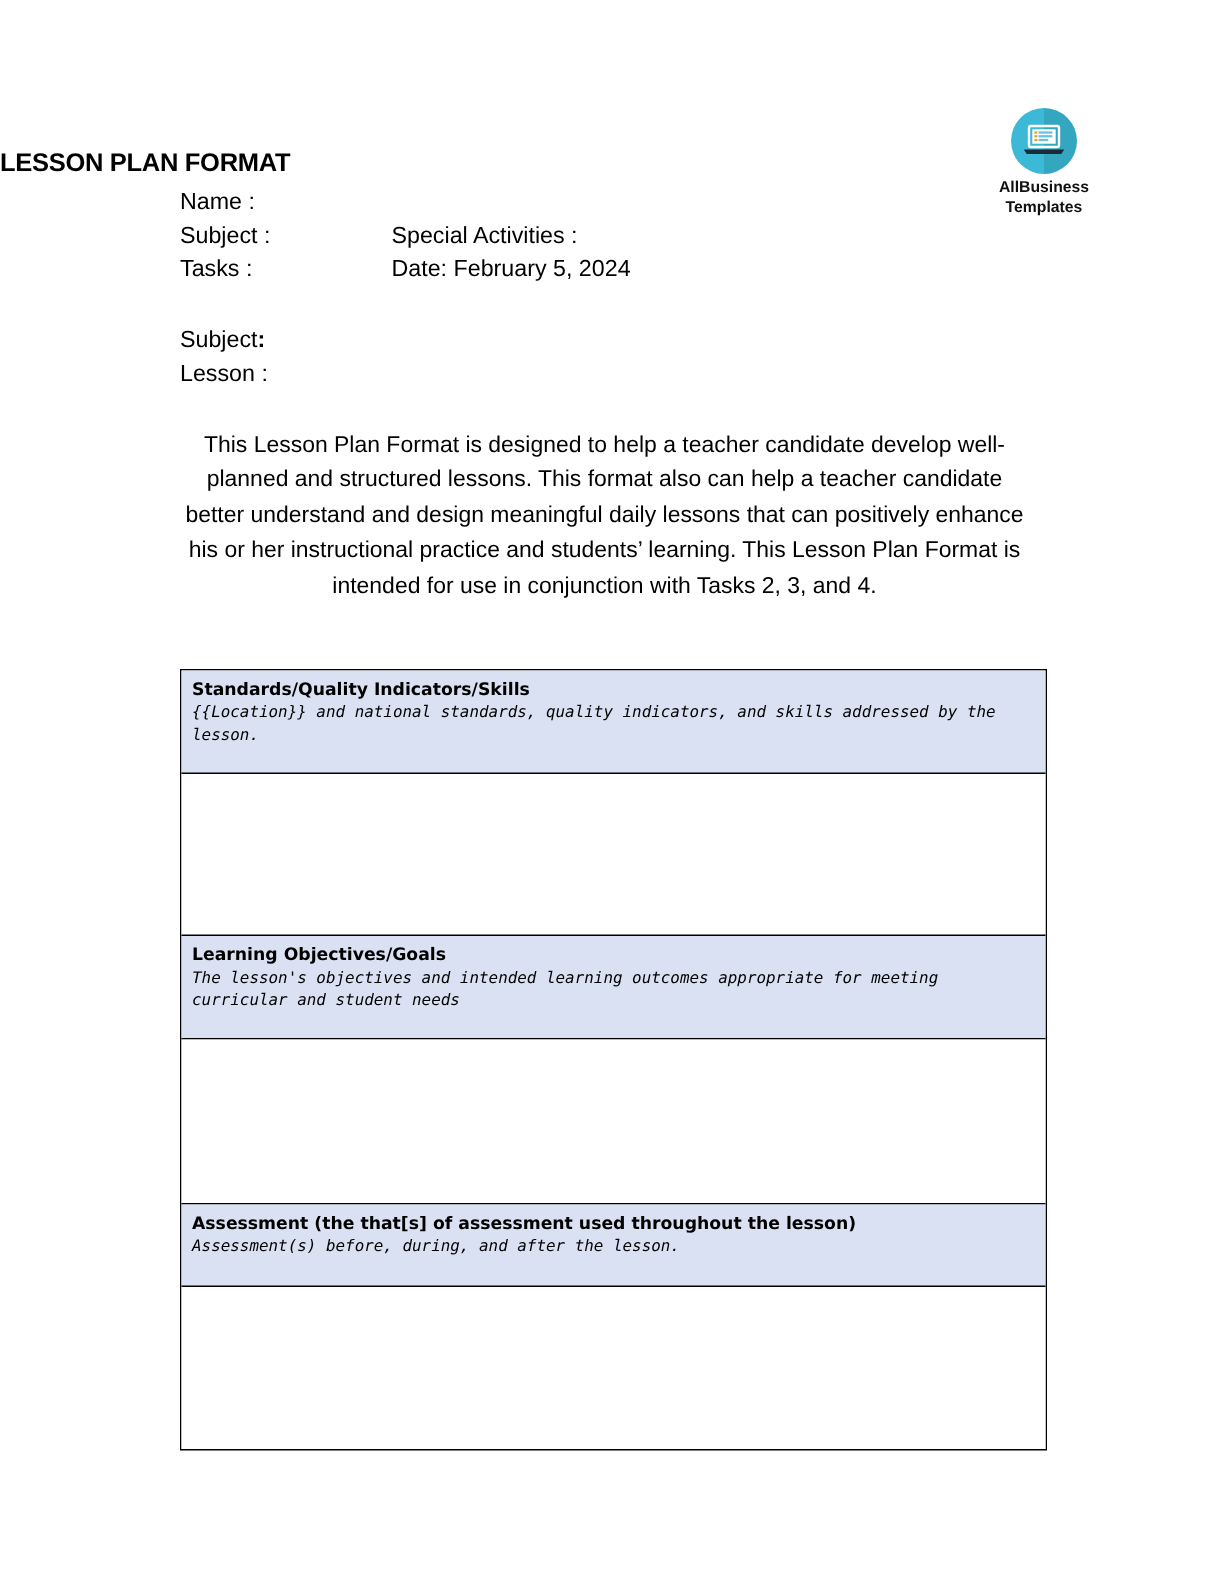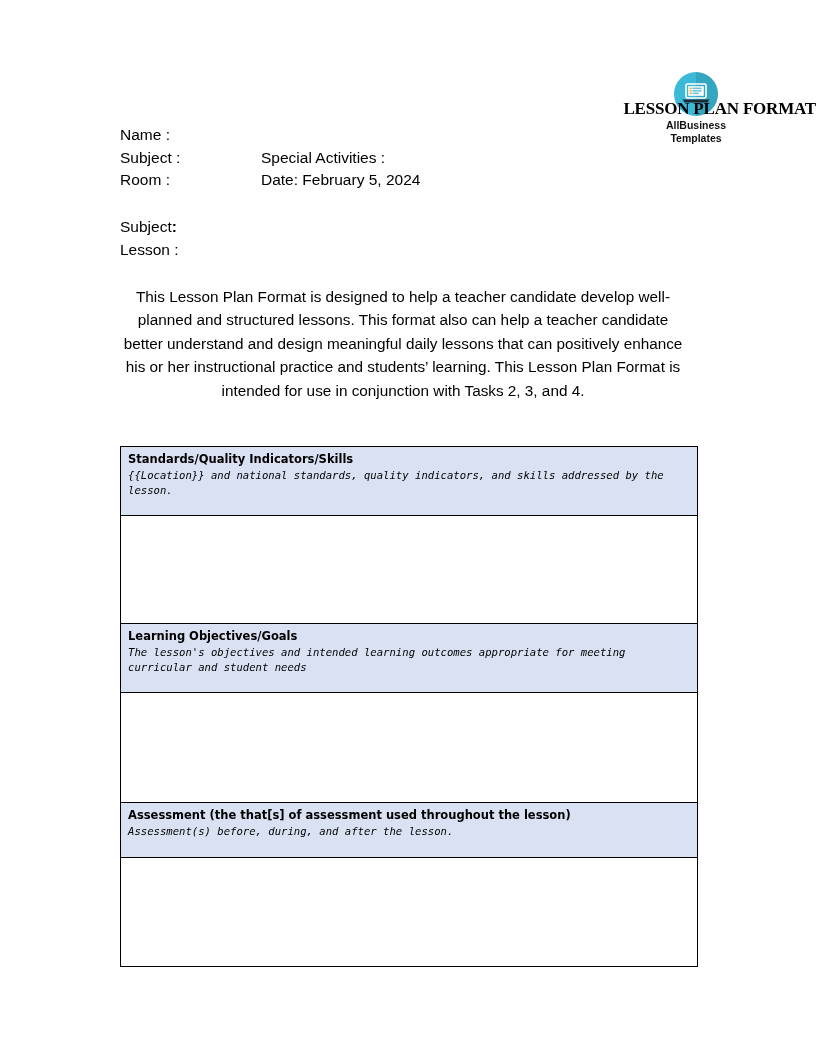--- a/index.html
+++ b/index.html
@@ -62,25 +62,25 @@
     font-family: "Liberation Sans", sans-serif;
   }
   .logo-caption div { white-space: nowrap; font-weight: bold; }
 
   
   .doc-title {
     position: absolute;
     left: 0;
     top: 99px;
     width: 816px;
-    text-align: right;
+    text-align: left;
     font-size: 17px;
     font-weight: bold;
     letter-spacing: -0.2px;
-    font-family: Liberation Serif, serif;
+    font-family: Liberation Sans, sans-serif;
   }
 
   
   .info-block {
     position: absolute;
     left: 120px;
     top: 124px;
     width: 560px;
     font-size: 15.5px;
     line-height: 22.5px;
@@ -194,21 +194,21 @@
   <div class="info-block">
     <div class="info-row">
       <span class="info-left">Name :</span>
       <span class="info-right"></span>
     </div>
     <div class="info-row">
       <span class="info-left">Subject :</span>
       <span class="info-right">Special Activities :</span>
     </div>
     <div class="info-row">
-      <span class="info-left">Room :</span>
+      <span class="info-left">Tasks :</span>
       <span class="info-right">Date: February 5, 2024</span>
     </div>
   </div>
 
   <div class="subject-block">
     <div>
       <span>Subject</span><span class="label-bold">:</span>
     </div>
     <div>
       <span>Lesson :</span>

